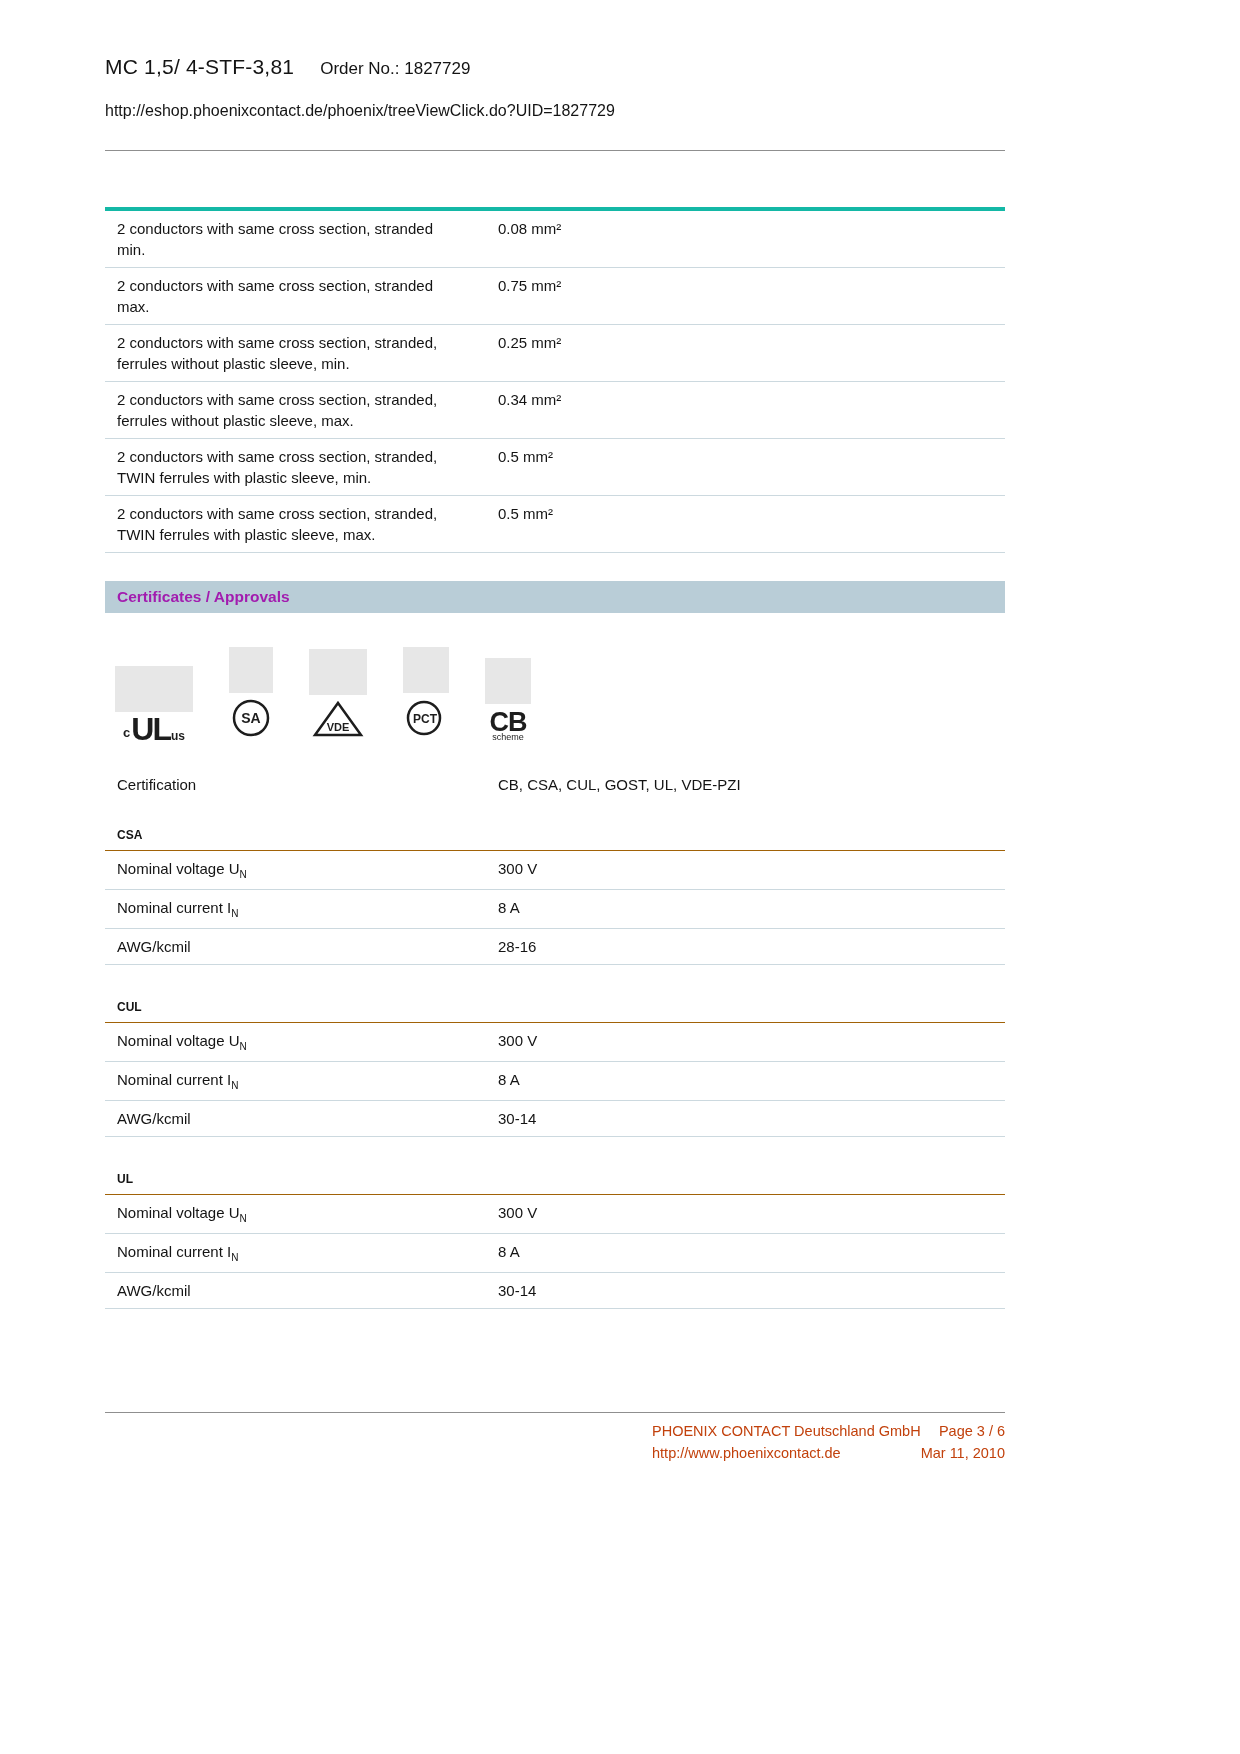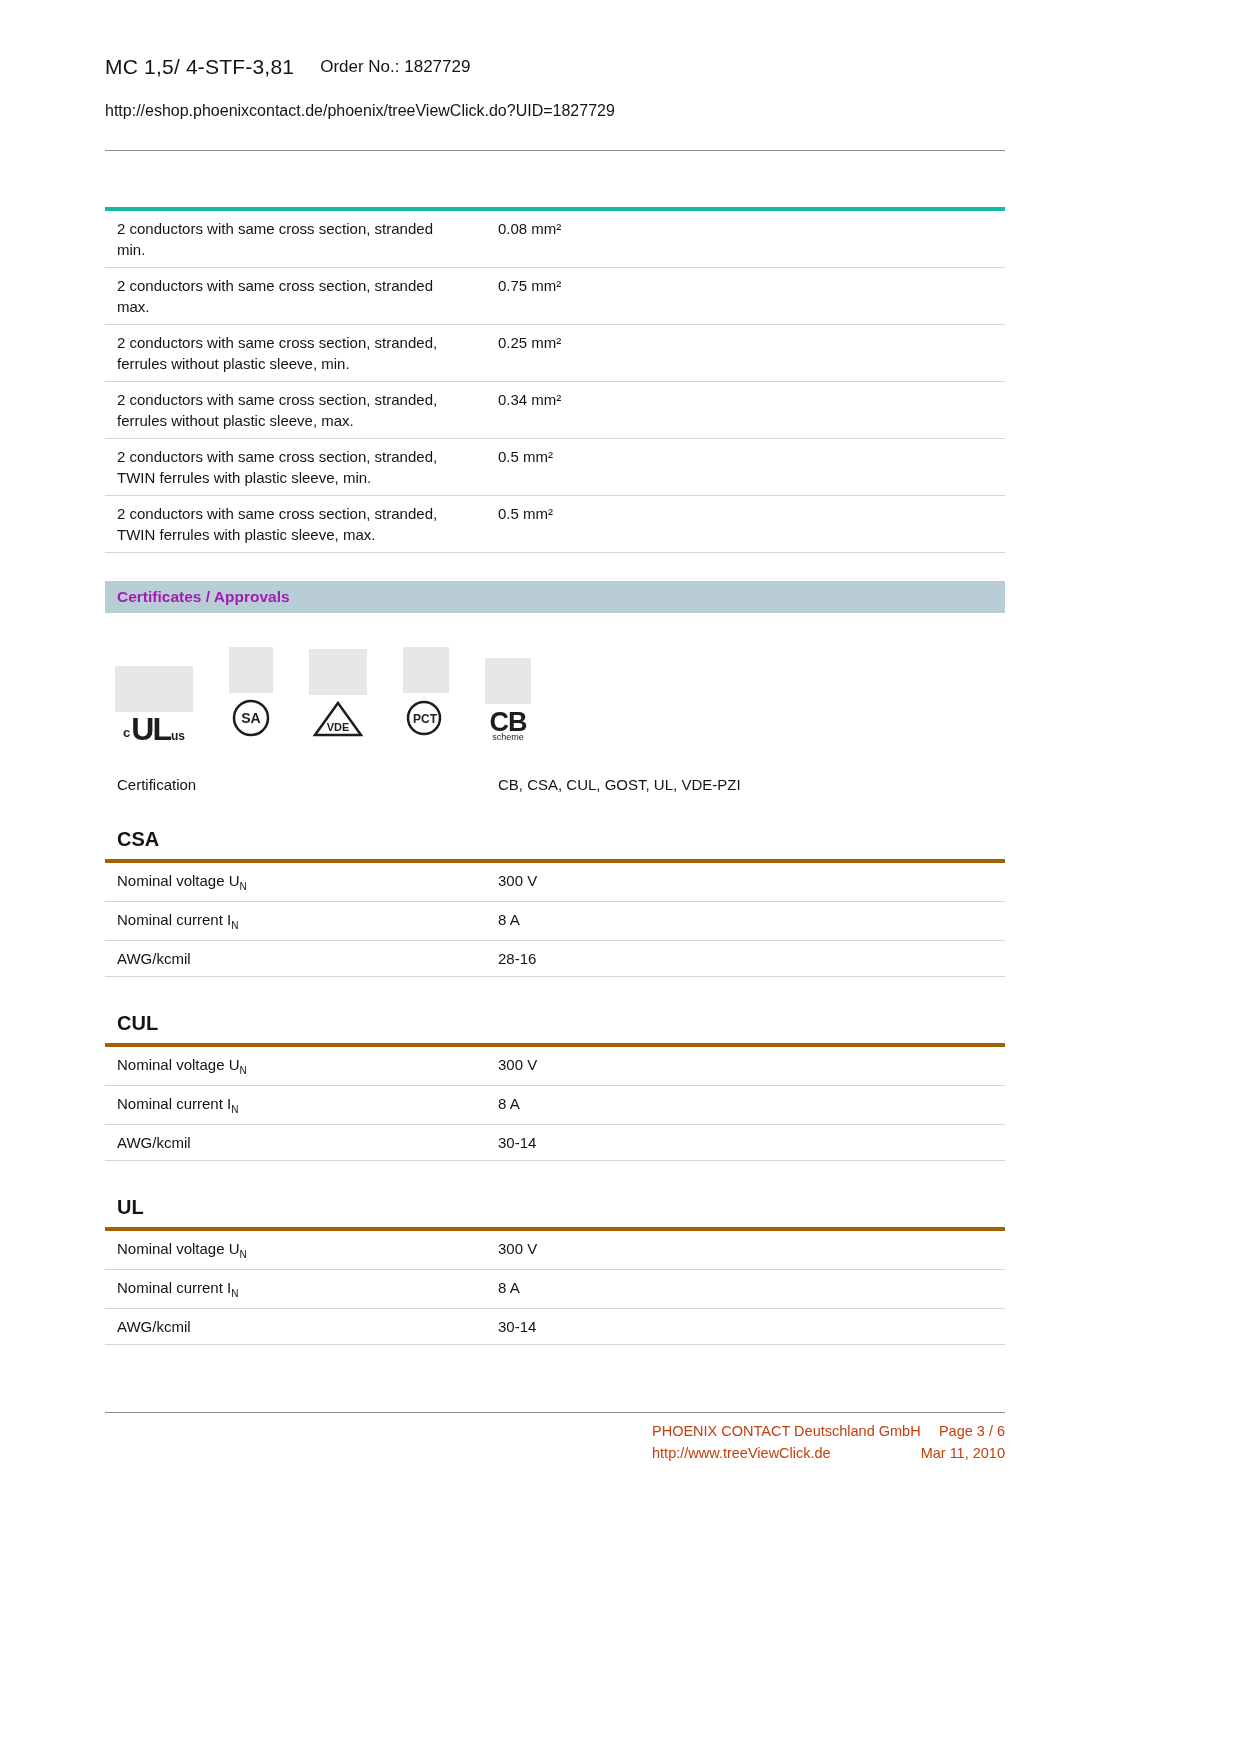--- a/index.html
+++ b/index.html
@@ -3,21 +3,21 @@
 <meta charset="utf-8">
 <style>
   html,body{margin:0;padding:0}
   body{
     width:1240px;height:1754px;background:#ffffff;position:relative;overflow:hidden;
     font-family:"Liberation Sans","DejaVu Sans",sans-serif;color:#141414;
   }
   .content{position:absolute;top:55px;left:105px;width:900px}
 
   
-  .title-line{display:flex;align-items:center;gap:26px}
+  .title-line{display:flex;align-items:flex-end;gap:26px}
   .product-title{font-size:21px;letter-spacing:.2px}
   .order-no{font-size:17px}
   .product-url{font-size:16px;margin-top:23px}
   .header-rule{border-top:1px solid #8f8f8f;margin-top:30px}
 
   
   .spec-table{margin-top:56px;border-top:4px solid #14b8a6}
   .spec-row{display:grid;grid-template-columns:393px 1fr;padding:7px 0;border-bottom:1px solid #ccd9df;font-size:15px;line-height:1.4}
   .spec-label{padding-left:12px;padding-right:34px}
   .spec-value{padding-right:10px}
@@ -39,21 +39,21 @@
   .cu-pre{font-size:13px;line-height:1;margin-right:1px;padding-bottom:3px}
   .cu-main{font-size:32px;line-height:.78;font-weight:800;letter-spacing:-2px}
   .cu-post{font-size:12px;line-height:1;margin-left:1px}
   .cb-mark{display:flex;flex-direction:column;align-items:center;line-height:1}
   .cb-main{font-size:27px;font-weight:bold;letter-spacing:-1px}
   .cb-sub{font-size:9px;margin-top:-3px}
 
   
   .plain-row{display:grid;grid-template-columns:393px 1fr;font-size:15px;margin-top:34px}
   .cert-group{margin-top:30px}
-  .group-title{font-weight:bold;font-size:20px;padding:5px 0 8px 12px;border-bottom:4px solid #a16207}
+  .group-title{font-weight:bold;font-size:12px;padding:5px 0 8px 12px;border-bottom:1px solid #a16207}
 
   
   .footer{position:absolute;left:105px;top:1412px;width:900px;border-top:1px solid #8f8f8f;padding-top:8px;
           display:flex;justify-content:flex-end;font-size:14.5px;line-height:1.5;color:#c2410c}
   .footer-right{text-align:right}
 </style>
 </head>
 <body>
 
 <div class="content">
@@ -198,19 +198,19 @@
           <div class="spec-value">30-14</div>
         </div>
       </section>
     </div>
 
 </div>
 
 <footer class="footer">
   <div class="footer-left">
     <div>PHOENIX CONTACT Deutschland GmbH</div>
-    <div>http://www.treeViewClick.de</div>
+    <div>http://www.phoenixcontact.de</div>
   </div>
   <div class="footer-right">
     <div>Page 3 / 6</div>
     <div>Mar 11, 2010</div>
   </div>
 </footer>
 
 </body></html>

